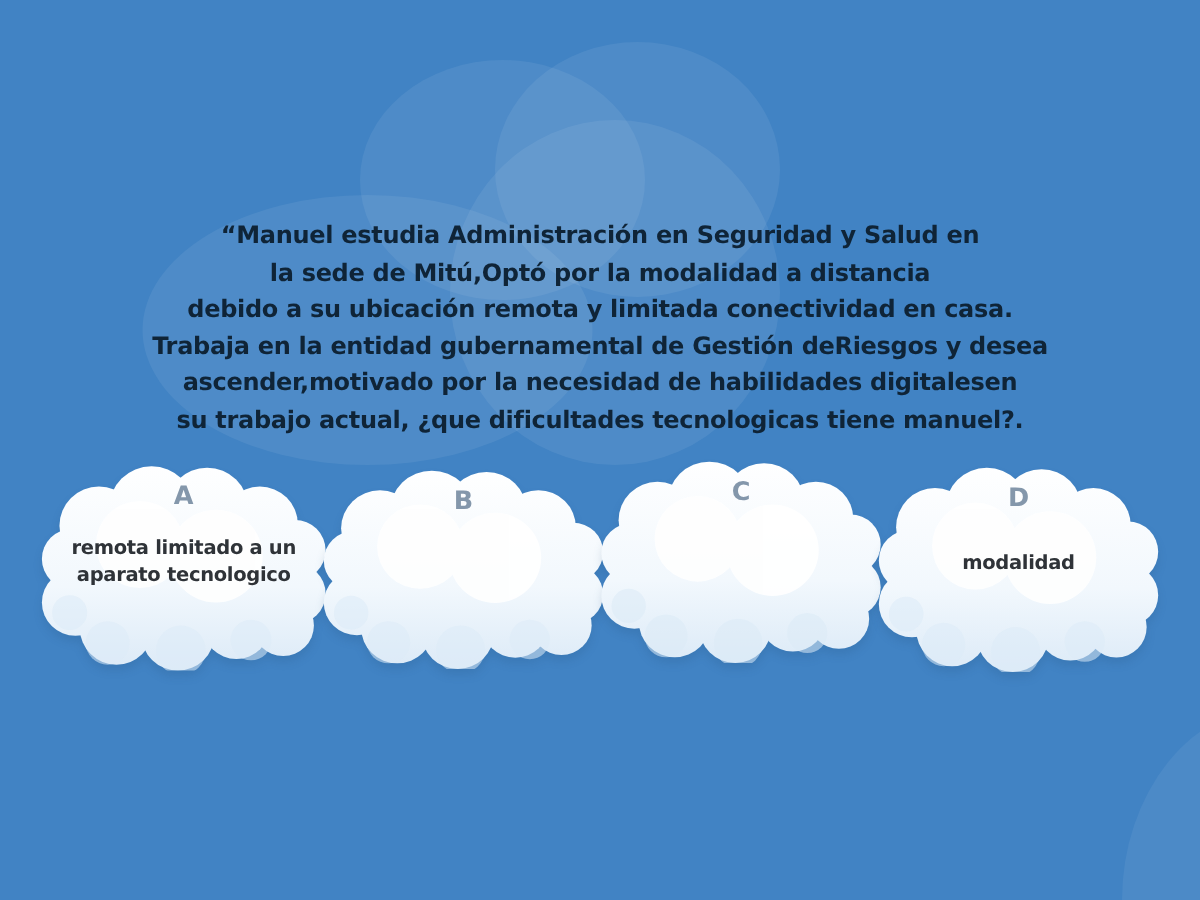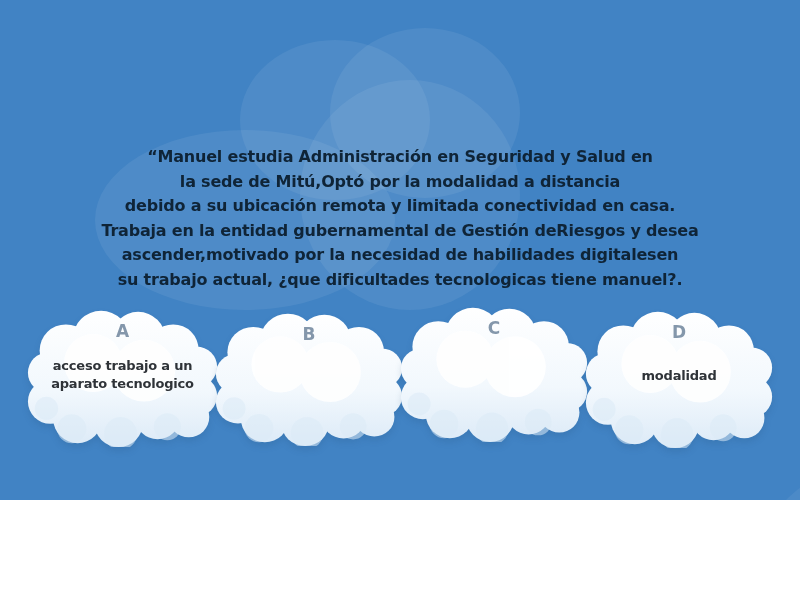--- a/index.html
+++ b/index.html
@@ -6,21 +6,21 @@
     margin: 0;
     padding: 0;
     width: 800px;
     height: 600px;
     overflow: hidden;
     font-family: "DejaVu Sans", "Liberation Sans", sans-serif;
   }
   .stage {
     position: relative;
     width: 800px;
-    height: 500px;
+    height: 600px;
     background: #4183c4;
     overflow: hidden;
   }
   
   .bg-cloud {
     position: absolute;
     background: rgba(255,255,255,0.07);
     border-radius: 50%;
   }
   .bgc-1 { left: 95px;  top: 130px; width: 300px; height: 180px; }
@@ -139,21 +139,21 @@
 debido a su ubicación remota y limitada conectividad en casa.
 Trabaja en la entidad gubernamental de Gestión deRiesgos y desea
 ascender,motivado por la necesidad de habilidades digitalesen
 su trabajo actual, ¿que dificultades tecnologicas tiene manuel?.</div>
 
   <div class="answer pos-a">
     <svg class="cloud-svg" viewBox="0 0 200 145" preserveAspectRatio="none">
       <use href="#cloudShape" xlink:href="#cloudShape"></use>
     </svg>
     <div class="answer-letter">A</div>
-    <div class="answer-label">acceso trabajo a un
+    <div class="answer-label">remota limitado a un
 aparato tecnologico</div>
   </div>
 
   <div class="answer pos-b">
     <svg class="cloud-svg" viewBox="0 0 200 145" preserveAspectRatio="none">
       <use href="#cloudShape" xlink:href="#cloudShape"></use>
     </svg>
     <div class="answer-letter">B</div>
   </div>
 

